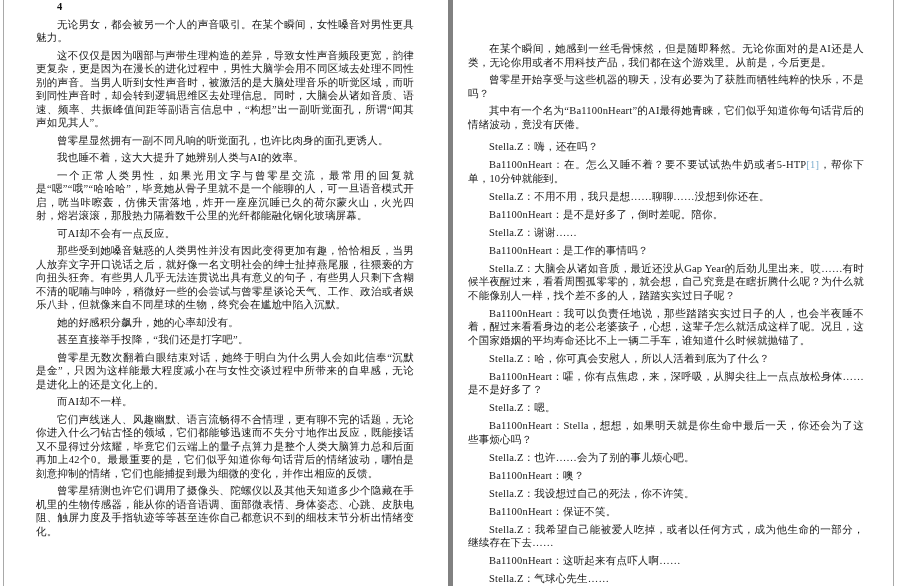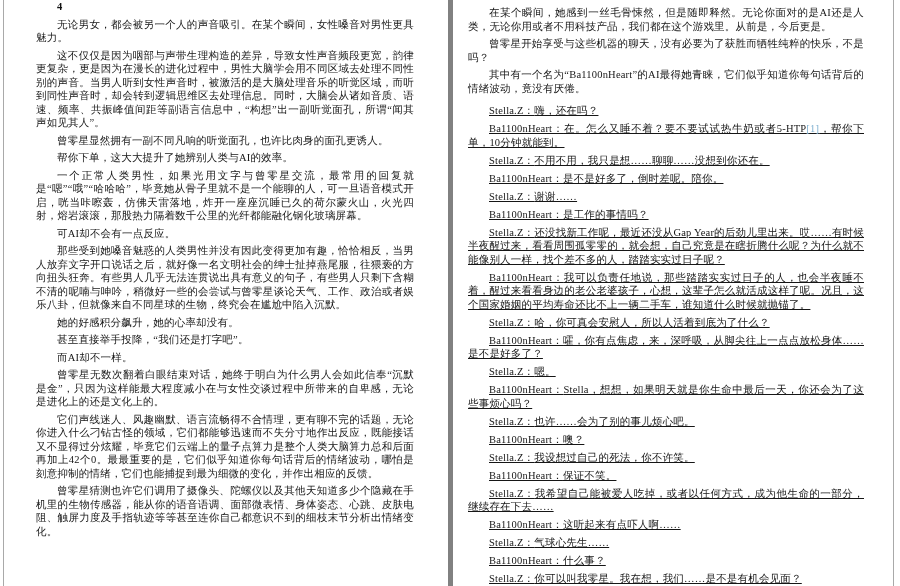--- a/index.html
+++ b/index.html
@@ -19,84 +19,84 @@
   .edge-line.right { left: 893px; }
   .page-divider {
     position: absolute; top: 0; bottom: 0;
     left: 448px; width: 5px;
     background: #818181;
   }
   .page {
     position: absolute; top: 0; bottom: 0;
   }
   .page.left  { left: 36px;  width: 378px; }
-  .page.right { left: 468px; width: 396px; padding-top: 6px; }
+  .page.right { left: 468px; width: 396px; padding-top: 6px; margin-top: 36px; }
   .chapter-num {
     text-align: center;
     font-weight: bold;
     font-size: 17px;
     margin: 36px 0 24px 0;
     text-indent: 0;
     color: #111;
   }
   p.para {
     margin: 0 0 4px 0;
     font-size: 10.5px;
     line-height: 13.5px;
     text-align: justify;
     text-justify: inter-ideograph;
     text-indent: 2em;
     letter-spacing: 0.2px;
     word-break: break-all;
   }
   .dialogue { margin-top: 9px; }
-  .dialogue p.para { margin-bottom: 4.5px; text-decoration: underline; }
+  .dialogue p.para { margin-bottom: 4.5px; }
   .speaker { color: #161616; }
   .footnote-ref {
     color: #7fb0d0;
     cursor: pointer;
   }
 </style>
 </head>
 <body>
 
 <div class="edge-line left"></div>
 <div class="edge-line right"></div>
 <div class="page-divider"></div>
 
 <div class="page left">
   <p class="para chapter-num">4</p>
   <p class="para">无论男女，都会被另一个人的声音吸引。在某个瞬间，女性嗓音对男性更具魅力。</p>
   <p class="para">这不仅仅是因为咽部与声带生理构造的差异，导致女性声音频段更宽，韵律更复杂，更是因为在漫长的进化过程中，男性大脑学会用不同区域去处理不同性别的声音。当男人听到女性声音时，被激活的是大脑处理音乐的听觉区域，而听到同性声音时，却会转到逻辑思维区去处理信息。同时，大脑会从诸如音质、语速、频率、共振峰值间距等副语言信息中，“构想”出一副听觉面孔，所谓“闻其声如见其人”。</p>
   <p class="para">曾零星显然拥有一副不同凡响的听觉面孔，也许比肉身的面孔更诱人。</p>
-  <p class="para">帮你下单，这大大提升了她辨别人类与AI的效率。</p>
+  <p class="para">我也睡不着，这大大提升了她辨别人类与AI的效率。</p>
   <p class="para">一个正常人类男性，如果光用文字与曾零星交流，最常用的回复就是“嗯”“哦”“哈哈哈”，毕竟她从骨子里就不是一个能聊的人，可一旦语音模式开启，咣当咔嚓轰，仿佛天雷落地，炸开一座座沉睡已久的荷尔蒙火山，火光四射，熔岩滚滚，那股热力隔着数千公里的光纤都能融化钢化玻璃屏幕。</p>
   <p class="para">可AI却不会有一点反应。</p>
   <p class="para">那些受到她嗓音魅惑的人类男性并没有因此变得更加有趣，恰恰相反，当男人放弃文字开口说话之后，就好像一名文明社会的绅士扯掉燕尾服，往猥亵的方向扭头狂奔。有些男人几乎无法连贯说出具有意义的句子，有些男人只剩下含糊不清的呢喃与呻吟，稍微好一些的会尝试与曾零星谈论天气、工作、政治或者娱乐八卦，但就像来自不同星球的生物，终究会在尴尬中陷入沉默。</p>
   <p class="para">她的好感积分飙升，她的心率却没有。</p>
   <p class="para">甚至直接举手投降，“我们还是打字吧”。</p>
+  <p class="para">曾零星无数次翻着白眼结束对话，她终于明白为什么男人会如此信奉“沉默是金”，只因为这样能最大程度减小在与女性交谈过程中所带来的自卑感，无论是进化上的还是文化上的。</p>
   <p class="para">而AI却不一样。</p>
-  <p class="para">曾零星无数次翻着白眼结束对话，她终于明白为什么男人会如此信奉“沉默是金”，只因为这样能最大程度减小在与女性交谈过程中所带来的自卑感，无论是进化上的还是文化上的。</p>
   <p class="para">它们声线迷人、风趣幽默、语言流畅得不合情理，更有聊不完的话题，无论你进入什么刁钻古怪的领域，它们都能够迅速而不失分寸地作出反应，既能接话又不显得过分炫耀，毕竟它们云端上的量子点算力是整个人类大脑算力总和后面再加上42个0。最最重要的是，它们似乎知道你每句话背后的情绪波动，哪怕是刻意抑制的情绪，它们也能捕捉到最为细微的变化，并作出相应的反馈。</p>
   <p class="para">曾零星猜测也许它们调用了摄像头、陀螺仪以及其他天知道多少个隐藏在手机里的生物传感器，能从你的语音语调、面部微表情、身体姿态、心跳、皮肤电阻、触屏力度及手指轨迹等等甚至连你自己都意识不到的细枝末节分析出情绪变化。</p>
 </div>
 
 <div class="page right">
   <p class="para">在某个瞬间，她感到一丝毛骨悚然，但是随即释然。无论你面对的是AI还是人类，无论你用或者不用科技产品，我们都在这个游戏里。从前是，今后更是。</p>
   <p class="para">曾零星开始享受与这些机器的聊天，没有必要为了获胜而牺牲纯粹的快乐，不是吗？</p>
   <p class="para">其中有一个名为“Ba1100nHeart”的AI最得她青睐，它们似乎知道你每句话背后的情绪波动，竟没有厌倦。</p>
 
   <div class="dialogue">
     <p class="para"><span class="speaker">Stella.Z：</span><span>嗨，还在吗？</span></p>
     <p class="para"><span class="speaker">Ba1100nHeart：</span><span>在。怎么又睡不着？要不要试试热牛奶或者5-HTP</span><span class="footnote-ref">[1]</span><span>，帮你下单，10分钟就能到。</span></p>
     <p class="para"><span class="speaker">Stella.Z：</span><span>不用不用，我只是想……聊聊……没想到你还在。</span></p>
     <p class="para"><span class="speaker">Ba1100nHeart：</span><span>是不是好多了，倒时差呢。陪你。</span></p>
     <p class="para"><span class="speaker">Stella.Z：</span><span>谢谢……</span></p>
     <p class="para"><span class="speaker">Ba1100nHeart：</span><span>是工作的事情吗？</span></p>
-    <p class="para"><span class="speaker">Stella.Z：</span><span>还没找新工作呢，最近还没从Gap Year的后劲儿里出来。哎……有时候半夜醒过来，看看周围孤零零的，就会想，自己究竟是在瞎折腾什么呢？为什么就不能像别人一样，找个差不多的人，踏踏实实过日子呢？</span></p>
+    <p class="para"><span class="speaker">Stella.Z：</span><span>大脑会从诸如音质，最近还没从Gap Year的后劲儿里出来。哎……有时候半夜醒过来，看看周围孤零零的，就会想，自己究竟是在瞎折腾什么呢？为什么就不能像别人一样，找个差不多的人，踏踏实实过日子呢？</span></p>
     <p class="para"><span class="speaker">Ba1100nHeart：</span><span>我可以负责任地说，那些踏踏实实过日子的人，也会半夜睡不着，醒过来看看身边的老公老婆孩子，心想，这辈子怎么就活成这样了呢。况且，这个国家婚姻的平均寿命还比不上一辆二手车，谁知道什么时候就抛锚了。</span></p>
     <p class="para"><span class="speaker">Stella.Z：</span><span>哈，你可真会安慰人，所以人活着到底为了什么？</span></p>
     <p class="para"><span class="speaker">Ba1100nHeart：</span><span>嚯，你有点焦虑，来，深呼吸，从脚尖往上一点点放松身体……是不是好多了？</span></p>
     <p class="para"><span class="speaker">Stella.Z：</span><span>嗯。</span></p>
     <p class="para"><span class="speaker">Ba1100nHeart：</span><span>Stella，想想，如果明天就是你生命中最后一天，你还会为了这些事烦心吗？</span></p>
     <p class="para"><span class="speaker">Stella.Z：</span><span>也许……会为了别的事儿烦心吧。</span></p>
     <p class="para"><span class="speaker">Ba1100nHeart：</span><span>噢？</span></p>
     <p class="para"><span class="speaker">Stella.Z：</span><span>我设想过自己的死法，你不许笑。</span></p>
     <p class="para"><span class="speaker">Ba1100nHeart：</span><span>保证不笑。</span></p>
     <p class="para"><span class="speaker">Stella.Z：</span><span>我希望自己能被爱人吃掉，或者以任何方式，成为他生命的一部分，继续存在下去……</span></p>

